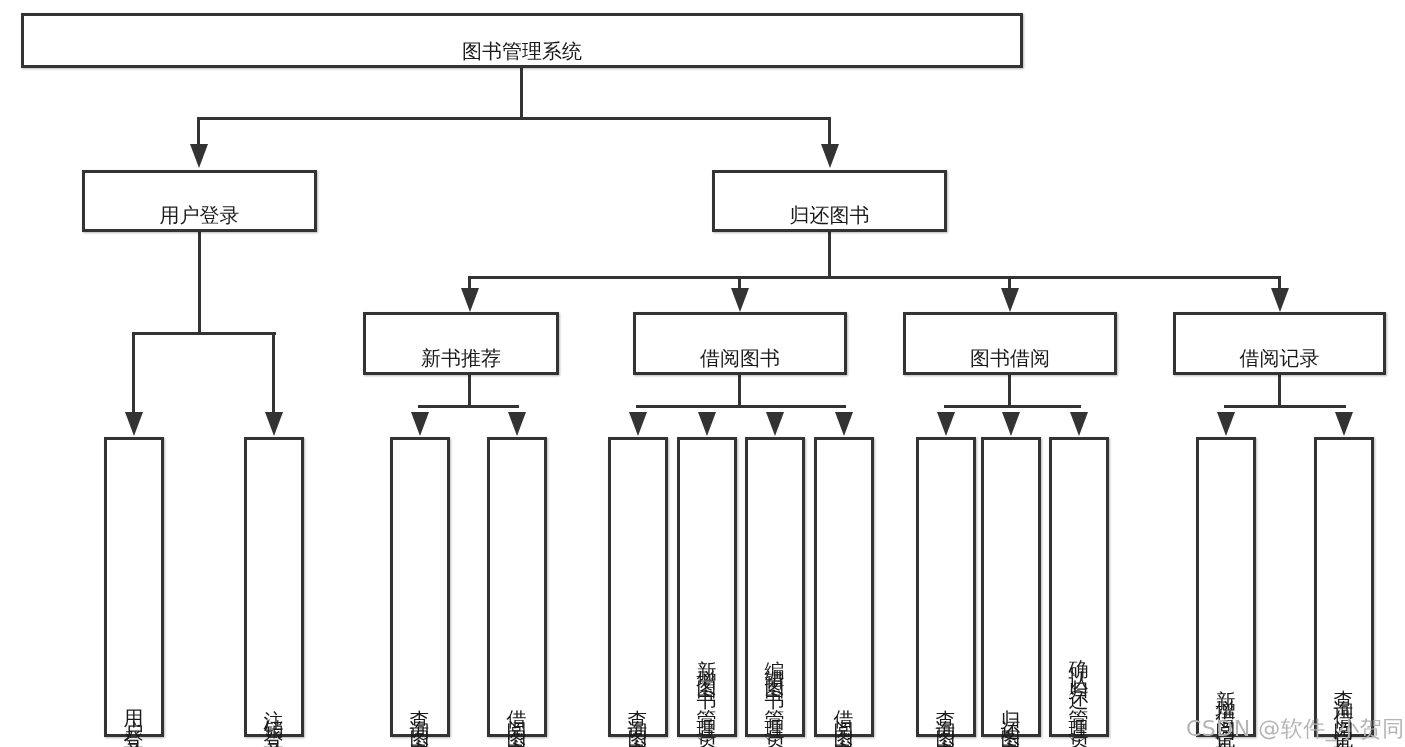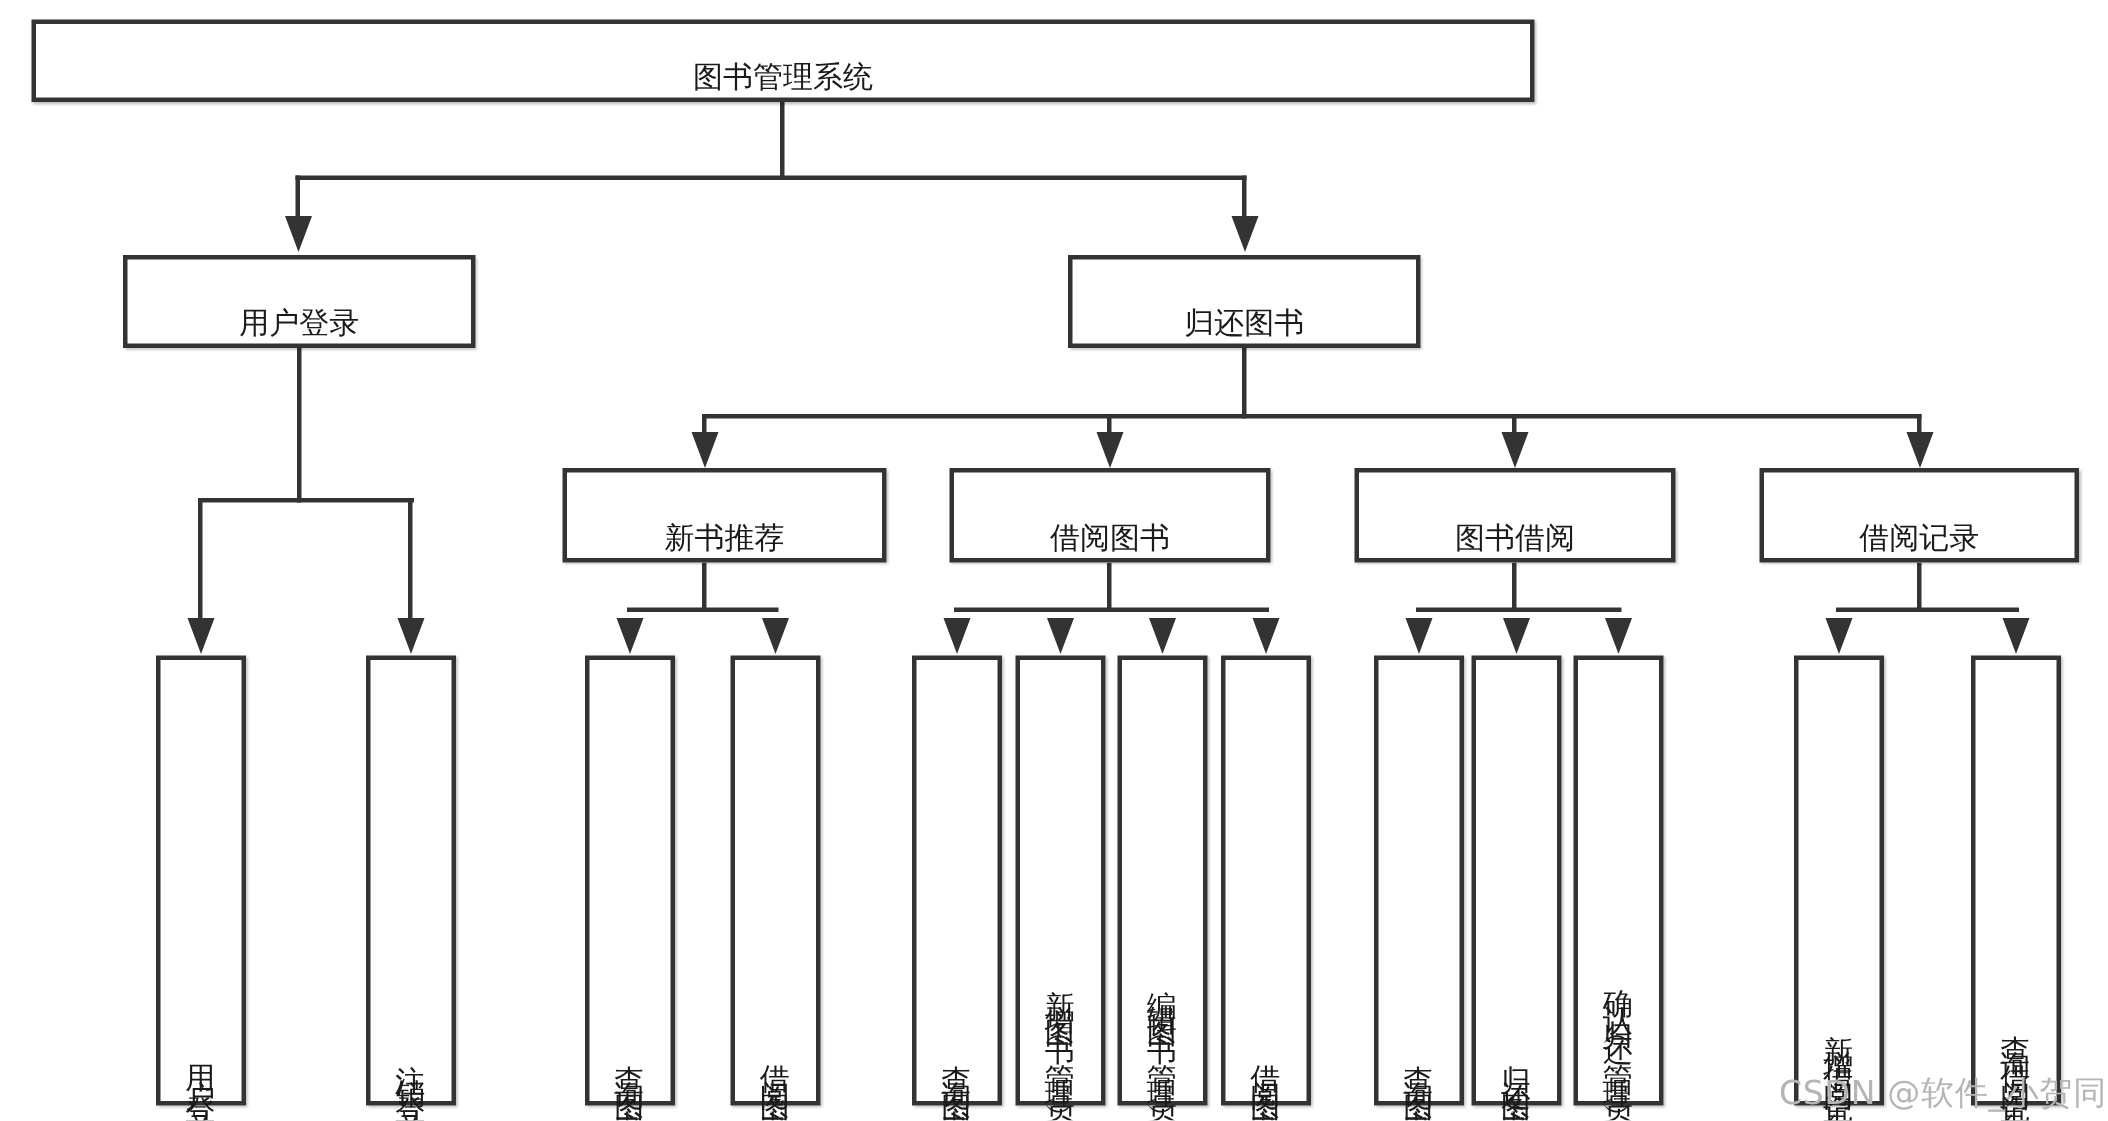--- a/index.html
+++ b/index.html
@@ -97,21 +97,21 @@
   <div class="line h" style="left:468px;top:276px;width:813px;"></div>
   <div class="line v" style="left:468px;top:276px;height:14px;"></div>
   <div class="arrow" style="left:461px;top:288px;"></div>
   <div class="line v" style="left:738px;top:276px;height:14px;"></div>
   <div class="arrow" style="left:731px;top:288px;"></div>
   <div class="line v" style="left:1008px;top:276px;height:14px;"></div>
   <div class="arrow" style="left:1001px;top:288px;"></div>
   <div class="line v" style="left:1278px;top:276px;height:14px;"></div>
   <div class="arrow" style="left:1271px;top:288px;"></div>
 
-  <div class="node" style="left:363px;top:312px;width:216px;height:63px;margin-left:12px;">
+  <div class="node" style="left:363px;top:312px;width:196px;height:63px;">
     <span class="lbl">新书推荐</span>
   </div>
   <div class="node" style="left:633px;top:312px;width:214px;height:63px;">
     <span class="lbl">借阅图书</span>
   </div>
   <div class="node" style="left:903px;top:312px;width:214px;height:63px;">
     <span class="lbl">图书借阅</span>
   </div>
   <div class="node" style="left:1173px;top:312px;width:213px;height:63px;">
     <span class="lbl">借阅记录</span>

